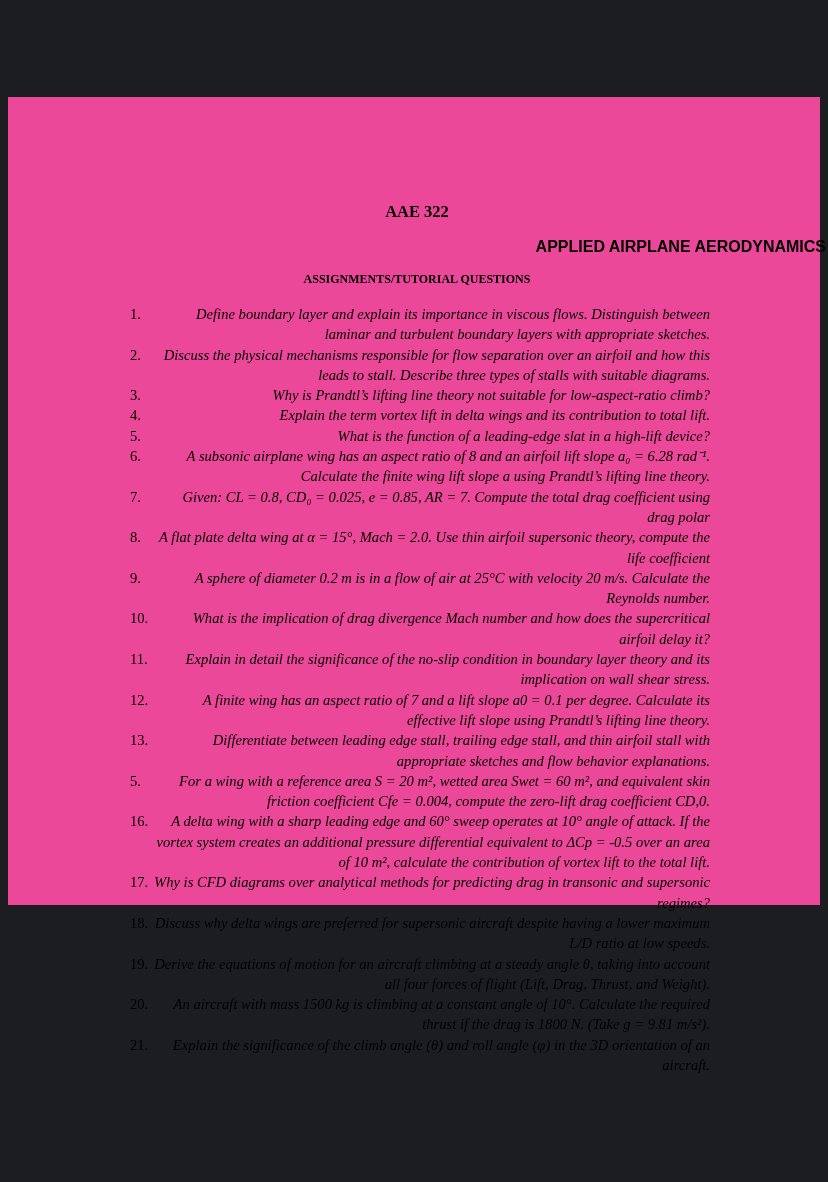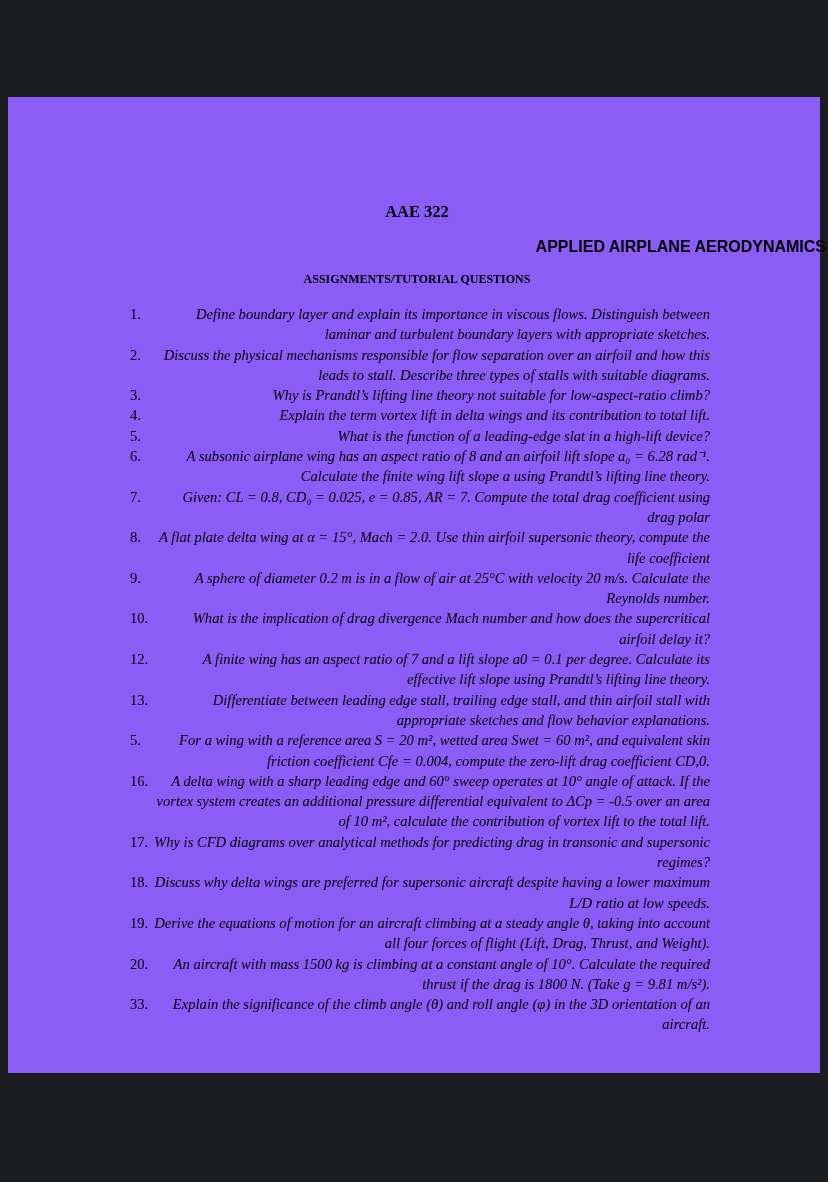--- a/index.html
+++ b/index.html
@@ -16,22 +16,22 @@
   }
   .viewer {
     position: absolute;
     inset: 0;
   }
   .page {
     position: absolute;
     left: 8px;
     top: 97px;
     width: 812px;
-    height: 976px;
-    background: #8b5cf6;
+    height: 808px;
+    background: #ec4899;
     color: #000000;
     box-sizing: border-box;
     padding: 104px 104px 0 122px;
   }
   .doc-title {
     text-align: center;
     font-weight: bold;
     font-size: 16.5px;
     line-height: 22px;
     font-family: "Liberation Serif", serif;
@@ -118,20 +118,24 @@
         </li>
         <li>
           <span class="q-num">9.</span>
           <span class="q-text">A sphere of diameter 0.2 m is in a flow of air at 25°C with velocity 20 m/s. Calculate the Reynolds number.</span>
         </li>
         <li>
           <span class="q-num">10.</span>
           <span class="q-text">What is the implication of drag divergence Mach number and how does the supercritical airfoil delay it?</span>
         </li>
         <li>
+          <span class="q-num">11.</span>
+          <span class="q-text">Explain in detail the significance of the no-slip condition in boundary layer theory and its implication on wall shear stress.</span>
+        </li>
+        <li>
           <span class="q-num">12.</span>
           <span class="q-text">A finite wing has an aspect ratio of 7 and a lift slope a0 = 0.1 per degree. Calculate its effective lift slope using Prandtl’s lifting line theory.</span>
         </li>
         <li>
           <span class="q-num">13.</span>
           <span class="q-text">Differentiate between leading edge stall, trailing edge stall, and thin airfoil stall with appropriate sketches and flow behavior explanations.</span>
         </li>
         <li>
           <span class="q-num">5.</span>
           <span class="q-text">For a wing with a reference area S = 20 m², wetted area Swet = 60 m², and equivalent skin friction coefficient Cfe = 0.004, compute the zero-lift drag coefficient CD,0.</span>
@@ -150,18 +154,18 @@
         </li>
         <li>
           <span class="q-num">19.</span>
           <span class="q-text">Derive the equations of motion for an aircraft climbing at a steady angle θ, taking into account all four forces of flight (Lift, Drag, Thrust, and Weight).</span>
         </li>
         <li>
           <span class="q-num">20.</span>
           <span class="q-text">An aircraft with mass 1500 kg is climbing at a constant angle of 10°. Calculate the required thrust if the drag is 1800 N. (Take g = 9.81 m/s²).</span>
         </li>
         <li>
-          <span class="q-num">33.</span>
+          <span class="q-num">21.</span>
           <span class="q-text">Explain the significance of the climb angle (θ) and roll angle (φ) in the 3D orientation of an aircraft.</span>
         </li>
       </ol>
   </div>
 </div>
 
 </body></html>

